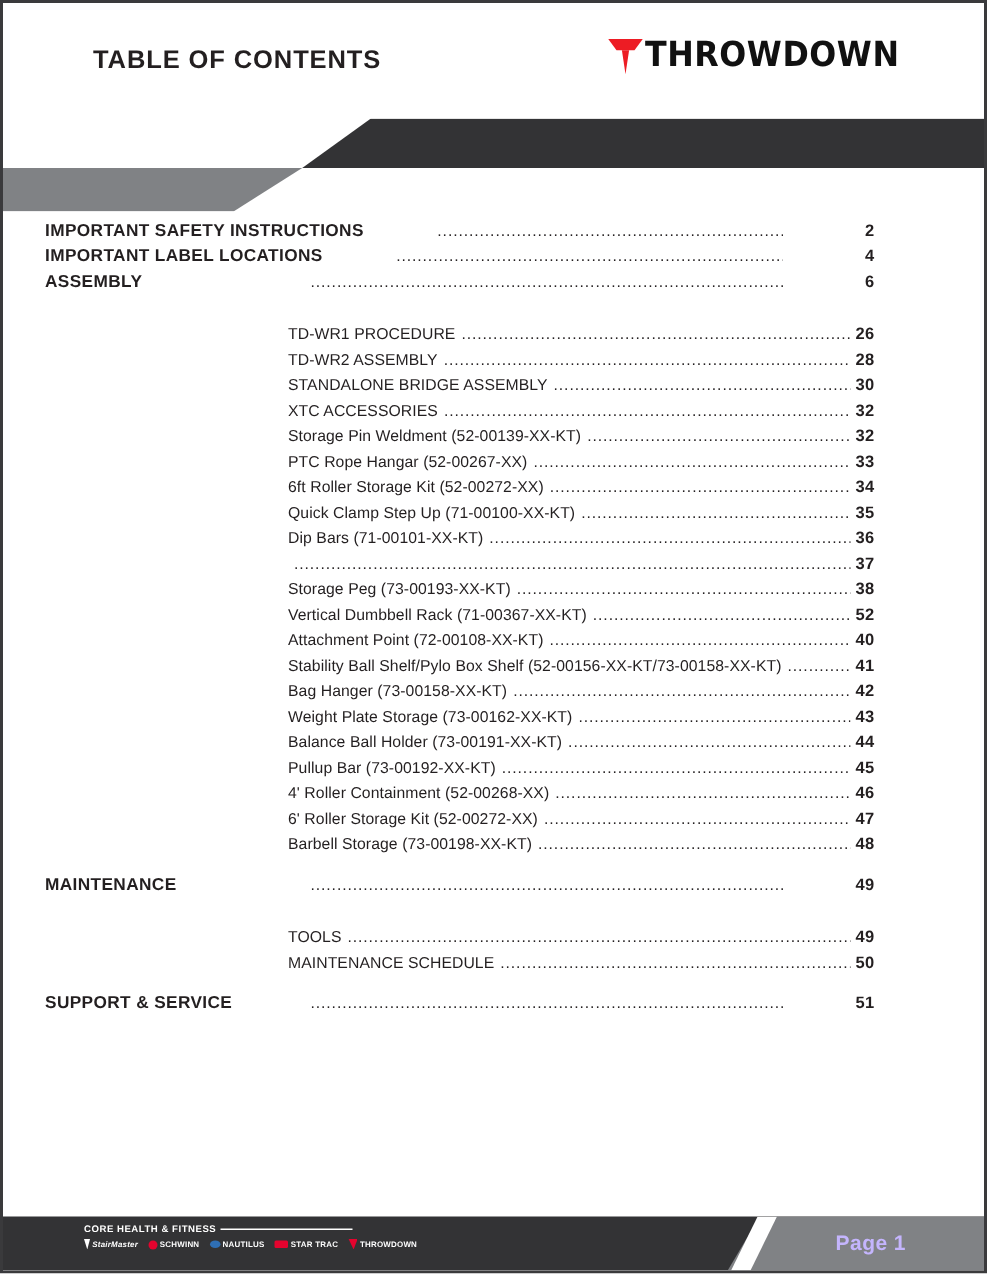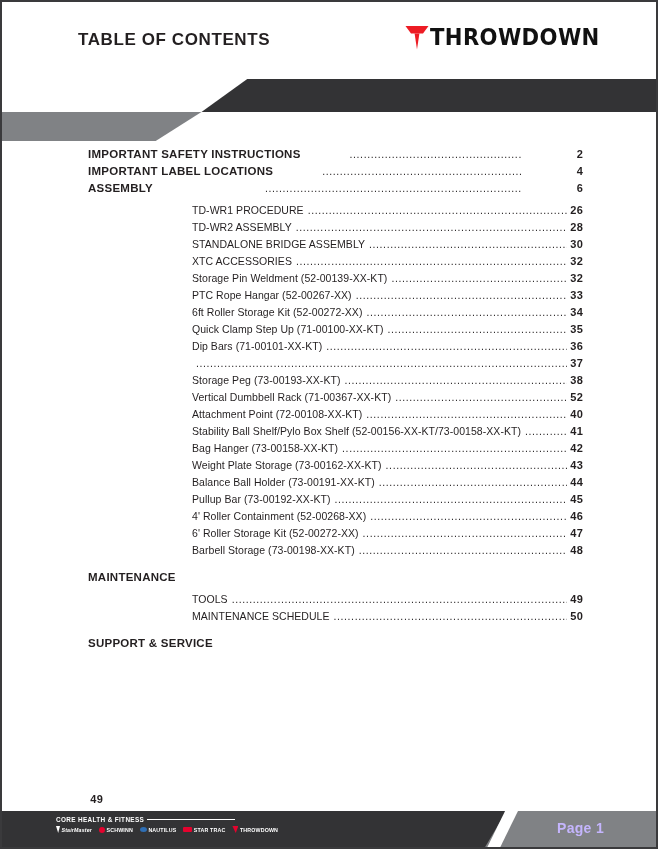--- a/index.html
+++ b/index.html
@@ -22,21 +22,21 @@
 
   
   .header {
     position: absolute;
     left: 0; top: 0;
     width: 100%;
     height: 74px;
   }
   .page-title {
     position: absolute;
-    left: 76px;
+    left: 60px;
     top: 28px;
     font-size: 17px;
     font-weight: bold;
     letter-spacing: 0.6px;
     color: #231f20;
     white-space: nowrap;
   }
   .brand-logo {
     position: absolute;
     right: 42px;
@@ -88,21 +88,21 @@
   }
   .toc-row {
     position: relative;
     display: flex;
     align-items: baseline;
     height: 17px;
     padding-right: 73px;
     box-sizing: border-box;
     color: #231f20;
   }
-  .toc-row.level-1 { padding-left: 86px; gap: 45px; }
+  .toc-row.level-1 { padding-left: 28px; gap: 45px; }
   .toc-row.level-2 { padding-left: 190px; }
 
   .toc-row.level-1 .toc-label {
     font-size: 11.5px;
     font-weight: bold;
     letter-spacing: 0.25px;
   }
   .toc-row.level-2 .toc-label {
     font-size: 10.5px;
     font-weight: normal;
@@ -131,22 +131,22 @@
   }
 
   .toc-page {
     flex: 0 0 auto;
     font-size: 11px;
     font-weight: bold;
     text-align: right;
     min-width: 15px;
     letter-spacing: 0.2px;
   }
-  .toc-row.spacer-before { margin-top: 10px; flex-direction: column; }
-  .toc-row.spacer-small  { margin-top: 5px; }
+  .toc-row.spacer-before { margin-top: 10px; }
+  .toc-row.spacer-small  { margin-top: 18px; }
 
   
   .footer {
     position: absolute;
     left: 0;
     bottom: 0;
     width: 100%;
     height: 36px;
     background: #333335;
   }

